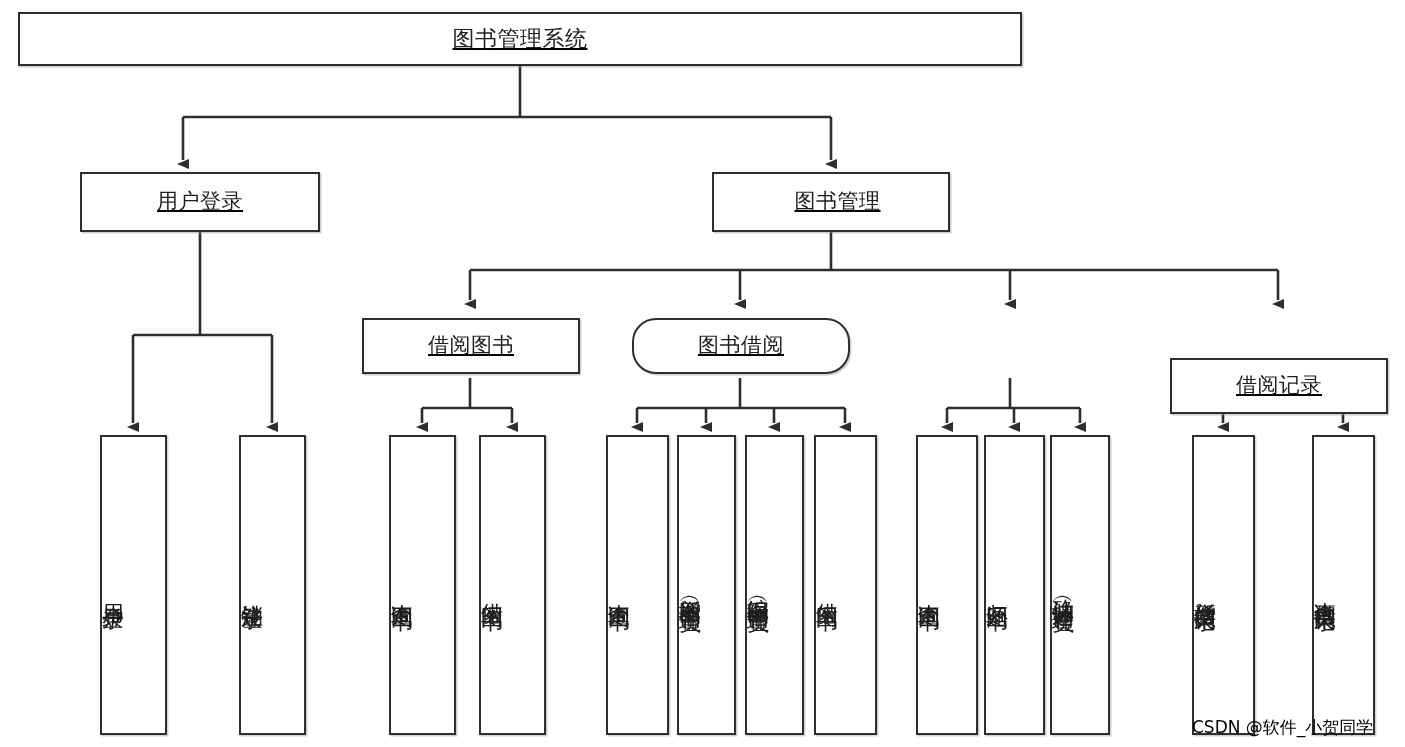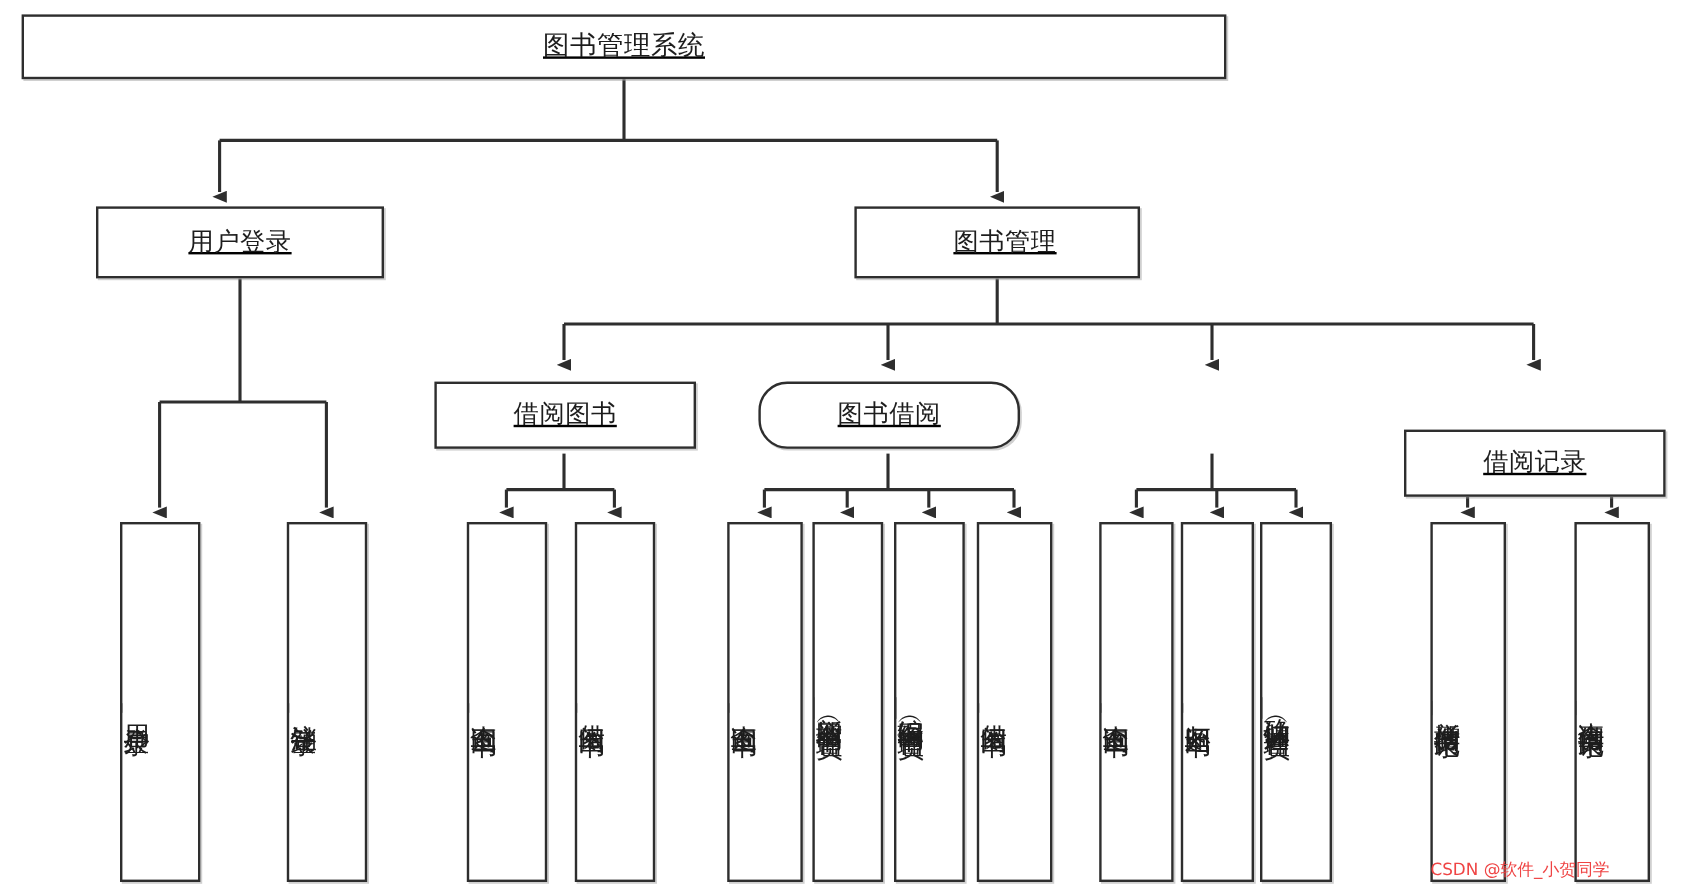--- a/index.html
+++ b/index.html
@@ -63,22 +63,22 @@
   .node-box.vertical .node-label {
     writing-mode: vertical-rl;
     text-orientation: upright;
     font-size: 22px;
     letter-spacing: 2px;
     line-height: 1;
     white-space: nowrap;
   }
   .watermark {
     position: absolute;
-    color: #ef4444;
-    font-size: 14px;
+    color: #000000;
+    font-size: 17px;
     font-family: "DejaVu Sans", "Liberation Sans", sans-serif;
     white-space: nowrap;
     user-select: none;
   }
 </style>
 </head>
 <body>
 
 <div id="diagram-root">
 

